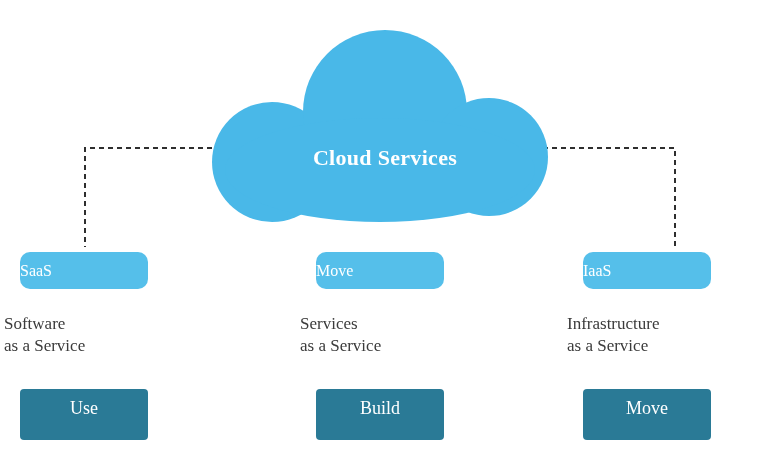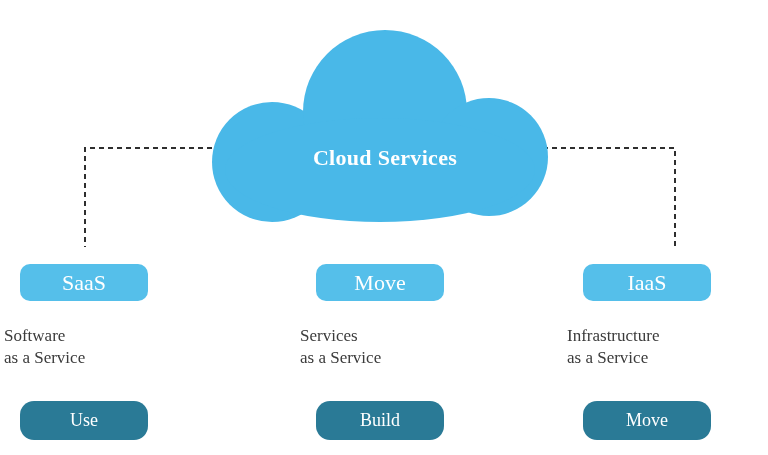--- a/index.html
+++ b/index.html
@@ -26,40 +26,40 @@
     color:#ffffff;
     line-height:28px;
     letter-spacing:0.3px;
   }
   .column{position:absolute;top:248px;width:160px;}
   .col-saas{left:4px;}
   .col-paas{left:300px;}
   .col-iaas{left:567px;}
   .badge{
     width:128px;height:37px;
-    margin:16px auto;
+    margin:4px auto;
     background:var(--badge,#55BFEA);
     border-radius:10px;
     color:#ffffff;
-    font-size:22px;
+    font-size:16px;
     line-height:37px;
-    text-align:center;
+    text-align:left;
   }
   .desc{
     margin-top:24px;
     text-align:left;
     font-size:17px;
     line-height:22px;
     color:var(--text,#3B3B3B);
   }
   .action{
-    width:128px;height:39px;
+    width:128px;height:51px;
     margin:32px auto 0 auto;
     background:var(--button,#2A7A96);
-    border-radius:14px;
+    border-radius:4px;
     color:#ffffff;
     font-size:18px;
     line-height:39px;
     text-align:center;
   }
 </style>
 </head>
 <body>
 
 <div id="canvas">

